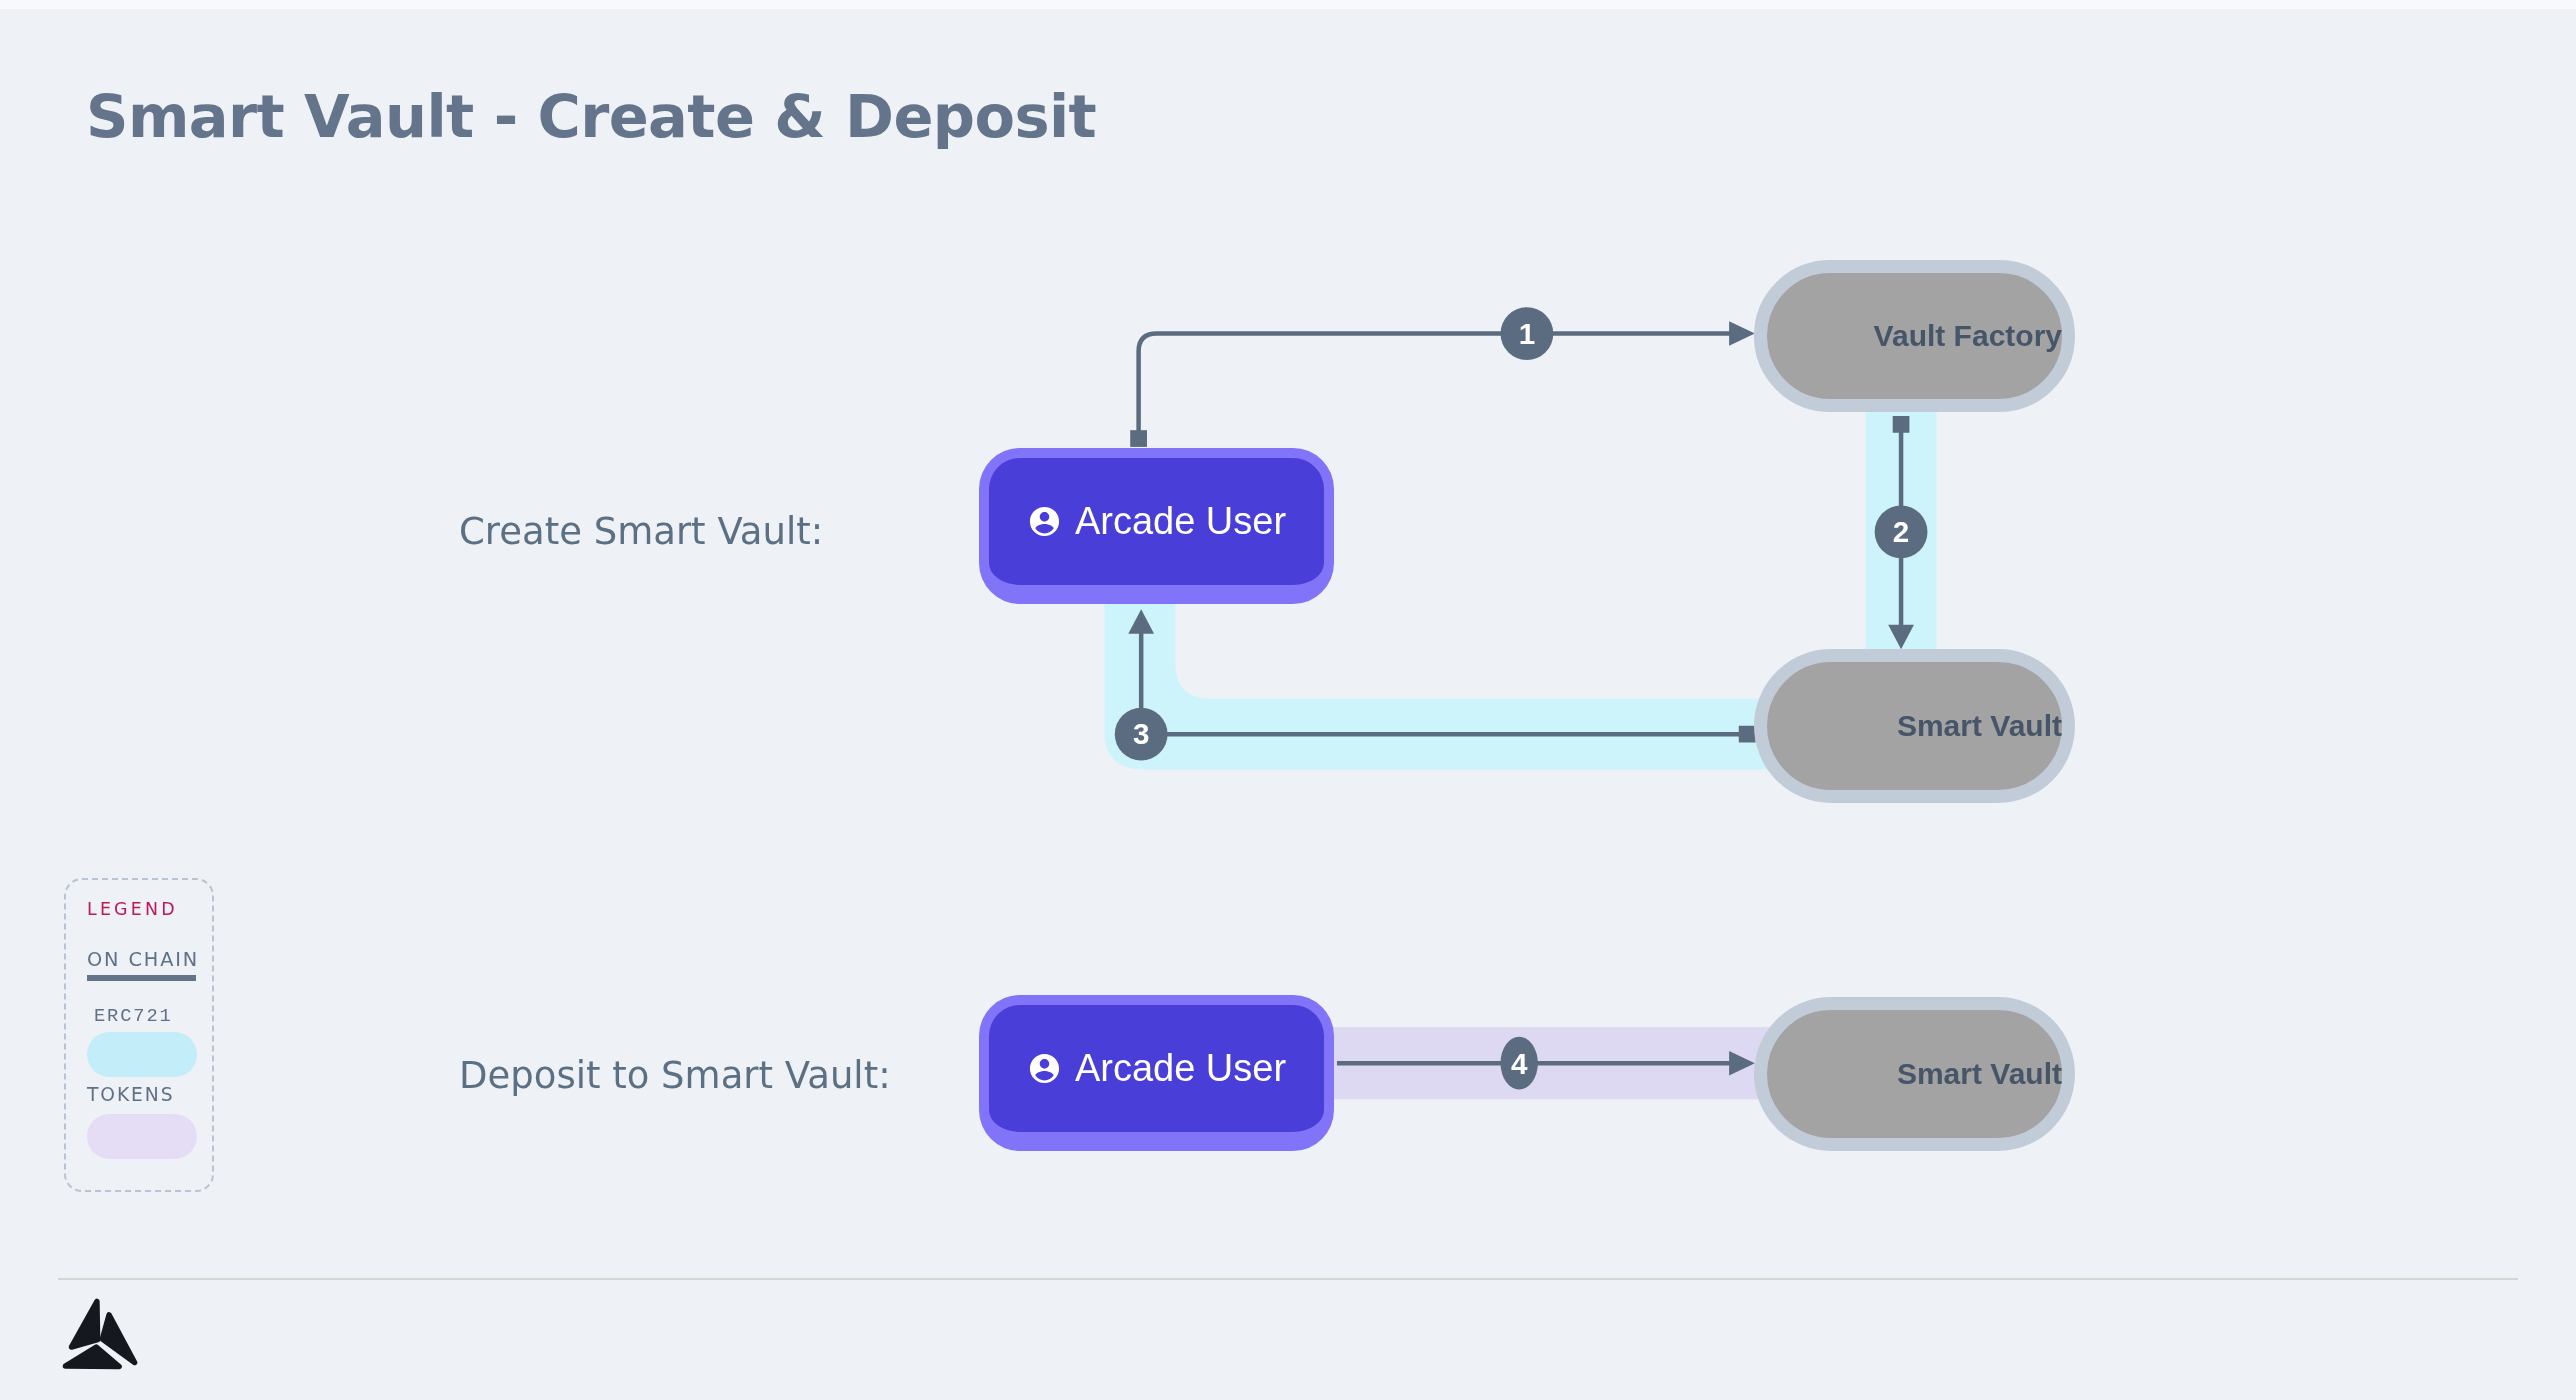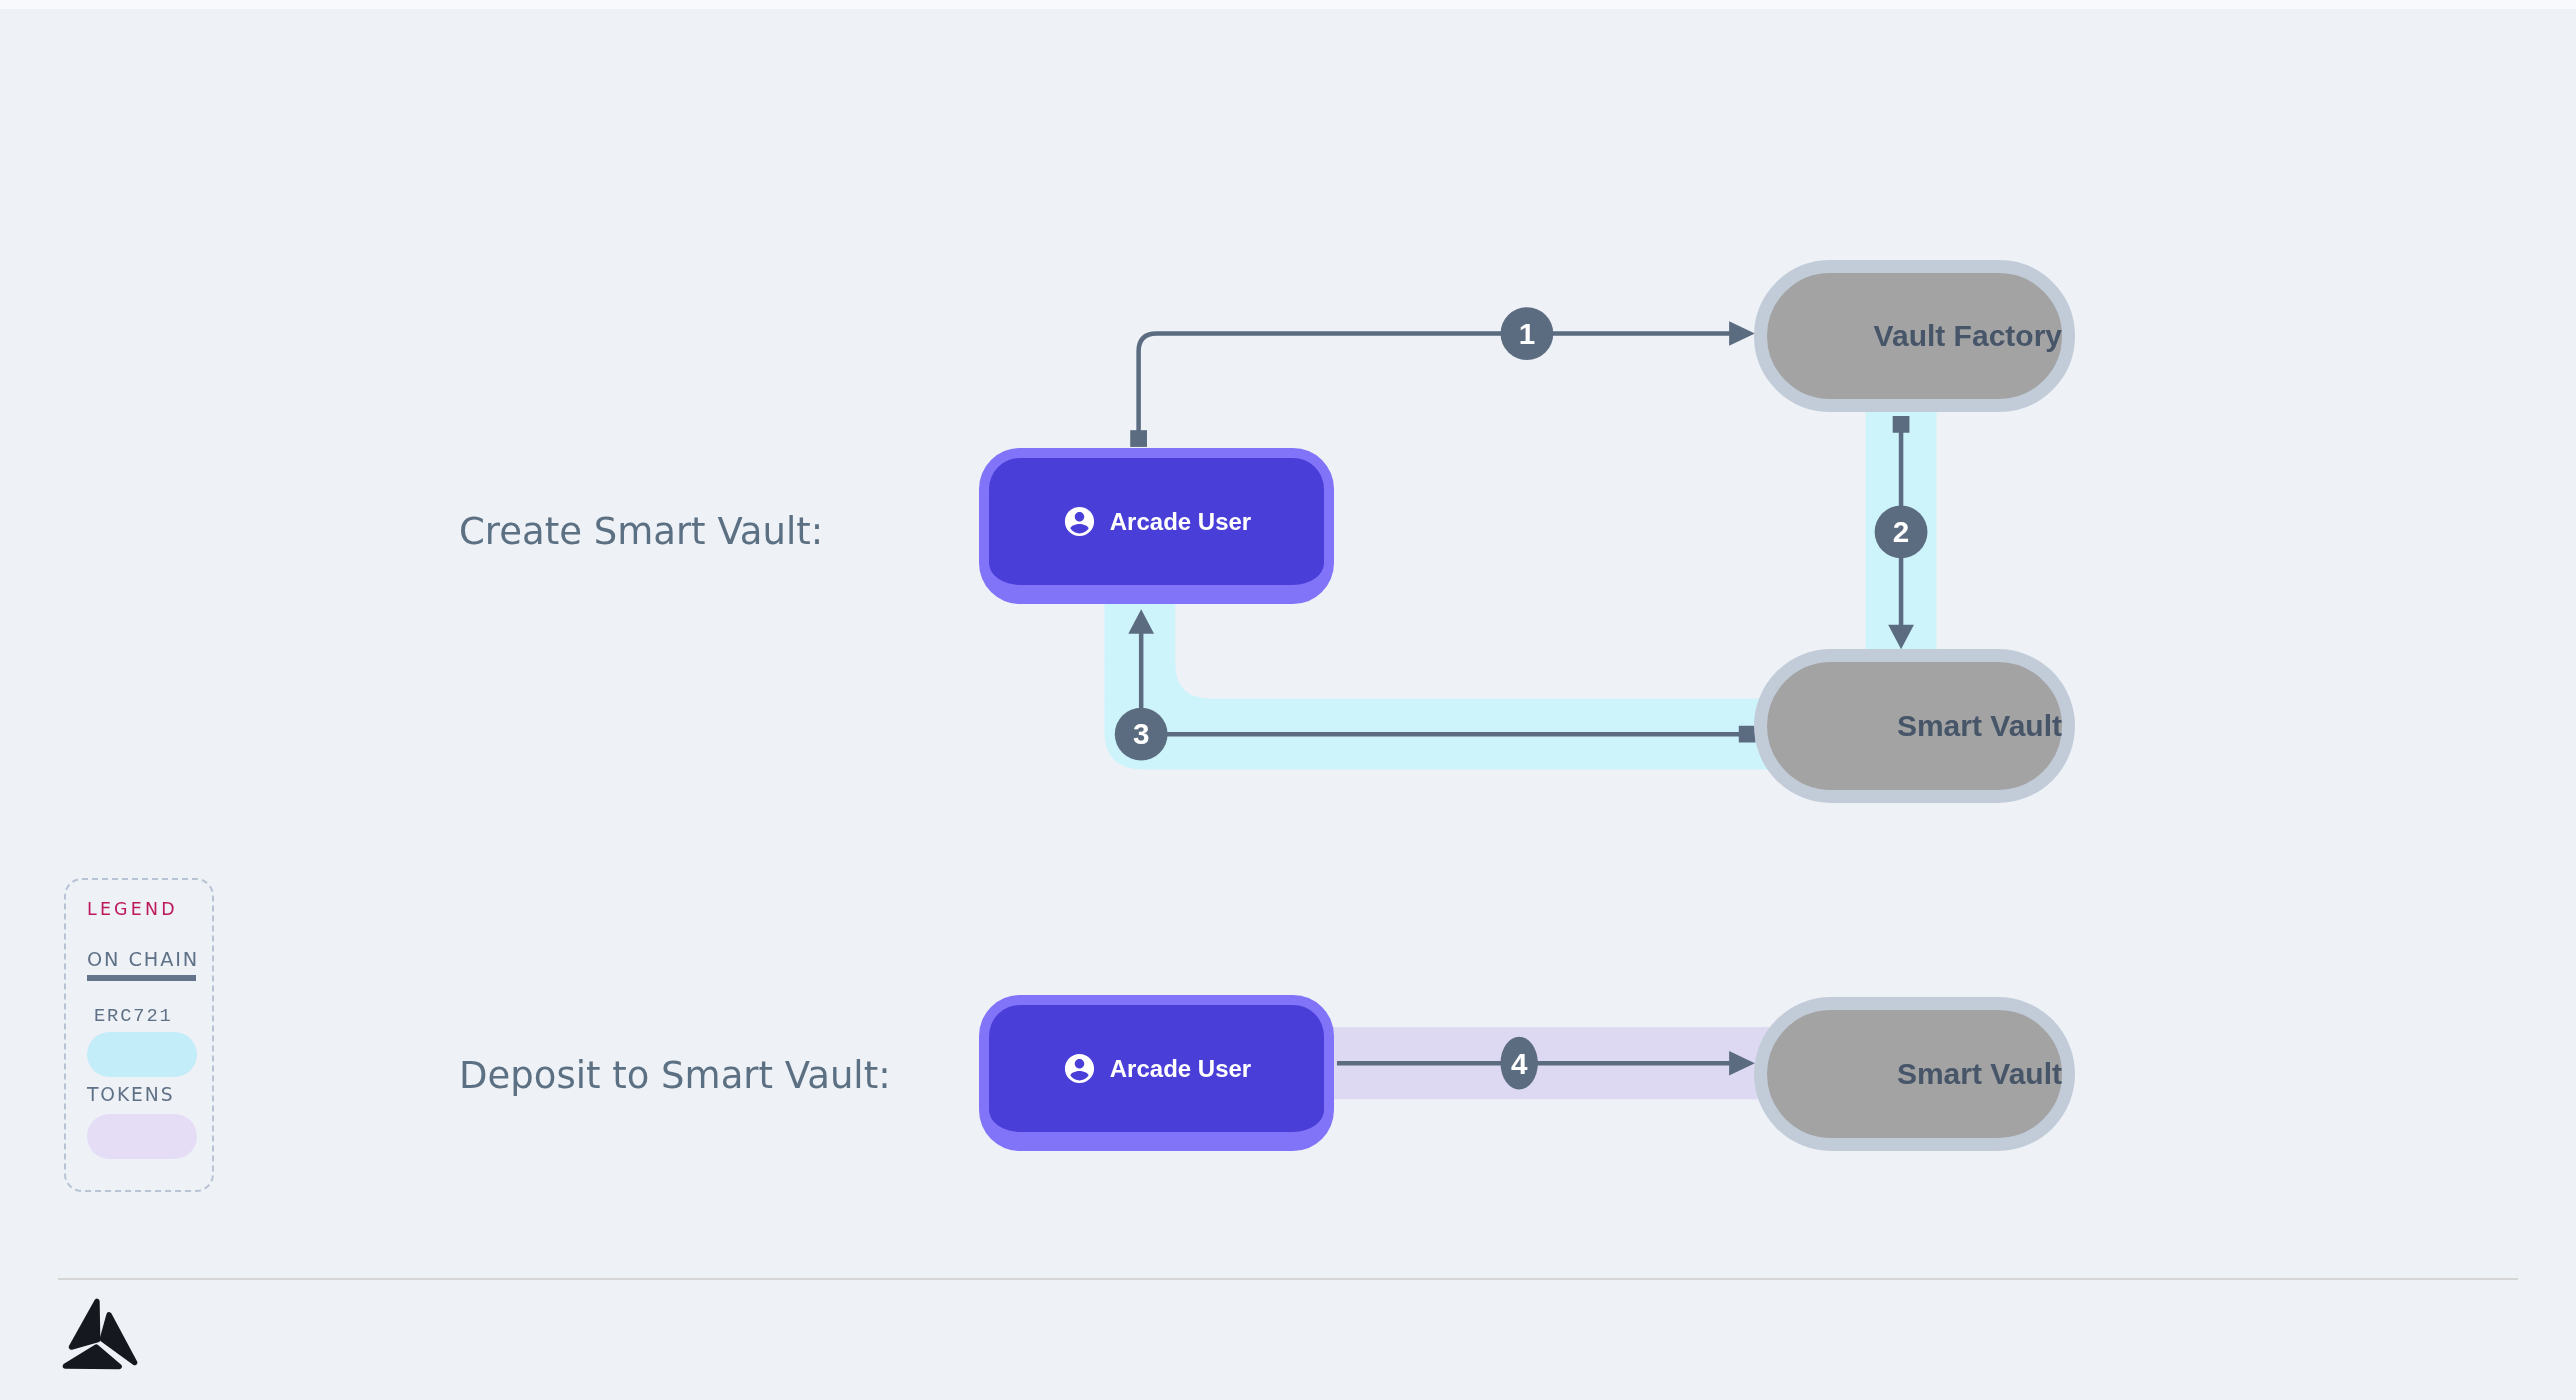--- a/index.html
+++ b/index.html
@@ -13,21 +13,21 @@
   
   .geo{font-family:"DejaVu Sans",sans-serif;}
   .page-title{left:86px;top:82px;font-size:59px;font-weight:600;color:#64748b;letter-spacing:-0.6px;}
   .flow-label{font-size:37px;font-weight:500;color:#5c7083;white-space:nowrap;}
   .flow-label.create{left:459px;top:510px;}
   .flow-label.deposit{left:459px;top:1054px;}
 
   
   .node-user{background:#4a3ed8;border:10.3px solid #8174f8;border-bottom-width:19.3px;border-radius:41px;
              display:flex;align-items:center;justify-content:center;gap:13px;box-sizing:border-box;}
-  .node-user .lbl{color:#ffffff;font-size:24px;font-weight:bold;white-space:nowrap;}
+  .node-user .lbl{color:#ffffff;font-size:38px;font-weight:normal;white-space:nowrap;}
   .node-user svg{display:block;}
   .node-pill{background:#a3a3a3;border:13px solid #c2ccd9;border-radius:84px;box-sizing:border-box;
              display:flex;align-items:center;justify-content:flex-end;}
   .node-pill .lbl{color:#475569;font-size:30px;font-weight:bold;white-space:nowrap;}
 
   #arcade-user-1{left:979px;top:448px;width:355px;height:156px;}
   #vault-factory{left:1754px;top:260px;width:321px;height:152px;}
   #smart-vault-1{left:1754px;top:649px;width:321px;height:154px;}
   #arcade-user-2{left:979px;top:995px;width:355px;height:156px;}
   #smart-vault-2{left:1754px;top:997px;width:321px;height:154px;}
@@ -56,20 +56,21 @@
   .footer-divider{left:58px;top:1278px;width:2460px;height:1.9px;background:#d6d6d6;}
   .footer-logo{left:62px;top:1298px;}
 </style>
 </head>
 <body>
 
 <div id="canvas">
 
   <div class="abs top-strip"></div>
 
+  <div class="abs geo page-title">Smart Vault - Create &amp; Deposit</div>
 
   <div class="abs geo flow-label create">Create Smart Vault:</div>
   <div class="abs geo flow-label deposit">Deposit to Smart Vault:</div>
 
   <svg id="edges" class="abs" viewBox="0 0 4000 2174">
 
     <rect x="2897" y="636" width="110" height="376" fill="#cdf4fb"></rect>
 
     <path d="M1715,938 V1135 Q1715,1195 1775,1195 H2985 V1085 H1880 Q1825,1085 1825,1030 V938 Z" fill="#cdf4fb"></path>
 

